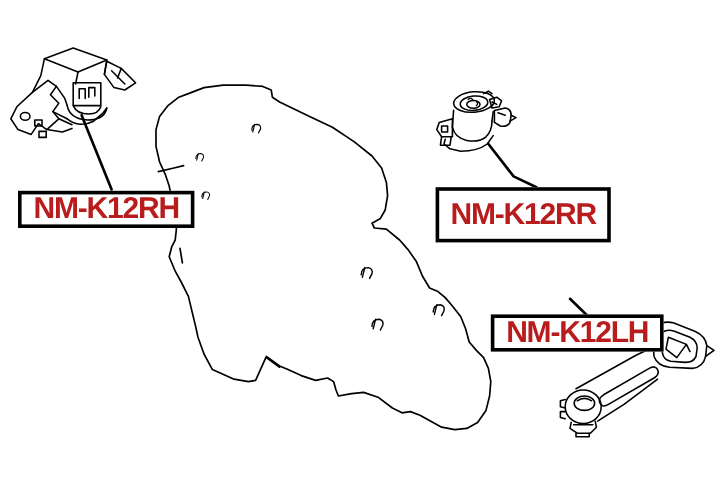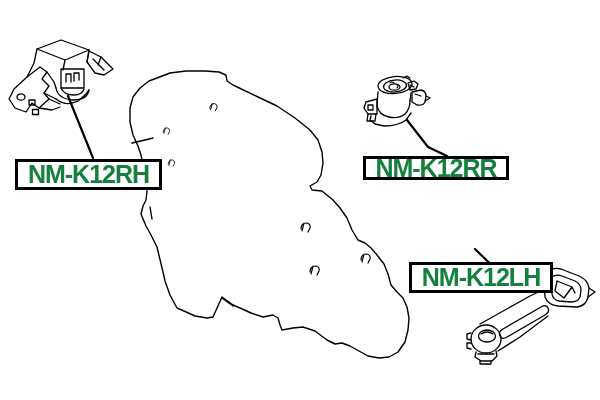--- a/index.html
+++ b/index.html
@@ -3,27 +3,27 @@
 <meta charset="utf-8">
 <style>
   html,body{margin:0;padding:0;background:#fff;}
   .stage{
     position:relative;width:600px;height:400px;background:#ffffff;overflow:hidden;
     font-family:"Liberation Sans", sans-serif;
   }
   .stage svg{position:absolute;left:0;top:0;}
   .part-label{
     position:absolute;box-sizing:border-box;
-    background:#ffffff;border:3px solid #000000;color:#15803d;
+    background:#ffffff;border:3px solid #000000;color:#b91c1c;
     display:flex;align-items:center;justify-content:center;
     font-weight:bold;font-size:25px;letter-spacing:-1px;line-height:1;
     white-space:nowrap;cursor:pointer;
   }
   .lbl-rh{left:15px;top:159px;width:147px;height:31px;}
-  .lbl-rr{left:363px;top:156px;width:146px;height:24px;}
+  .lbl-rr{left:363px;top:156px;width:146px;height:46px;}
   .lbl-lh{left:409px;top:218px;width:144px;height:31px;margin-top:44px;}
 </style>
 </head>
 <body>
 
 <div class="stage">
 
   <svg width="600" height="400" viewBox="0 0 600 400" fill="none" stroke="#000" stroke-width="1.4" stroke-linecap="round" stroke-linejoin="round">
 
     <g>

